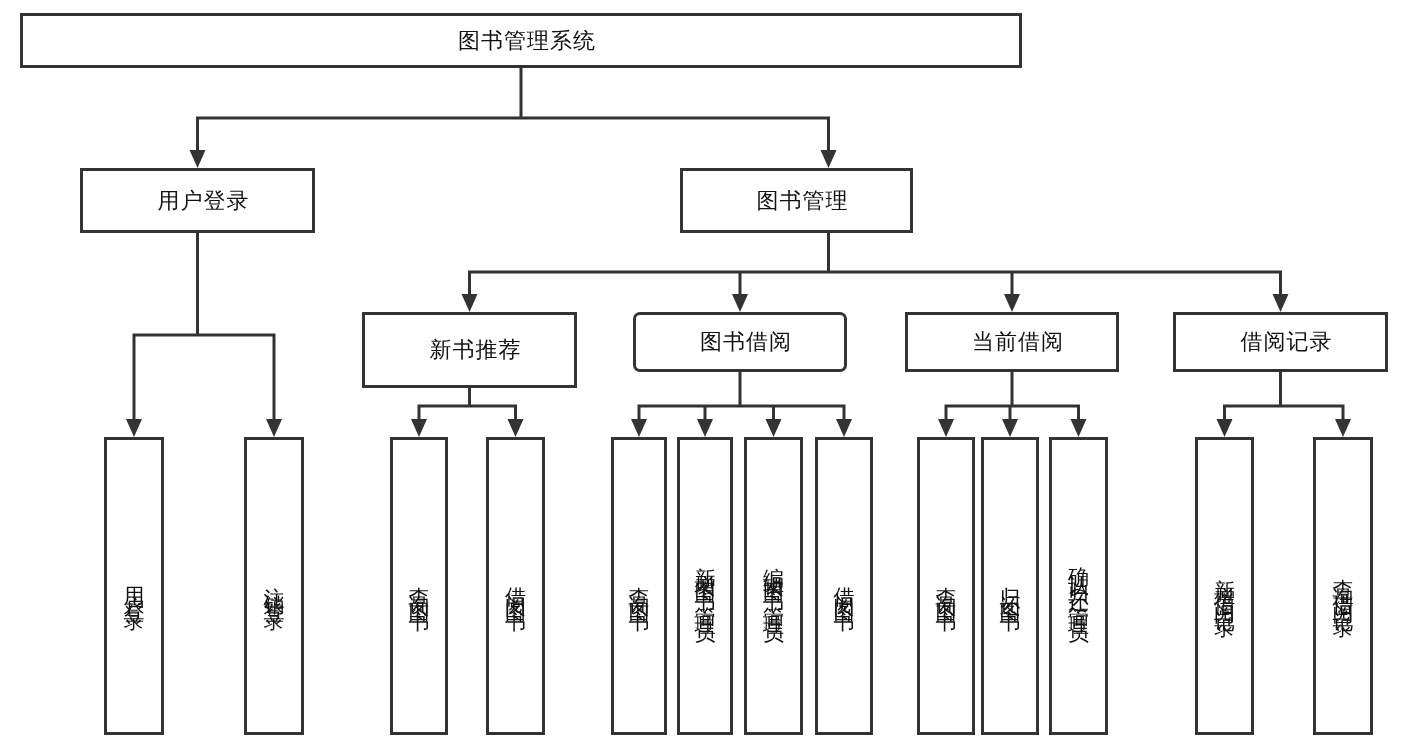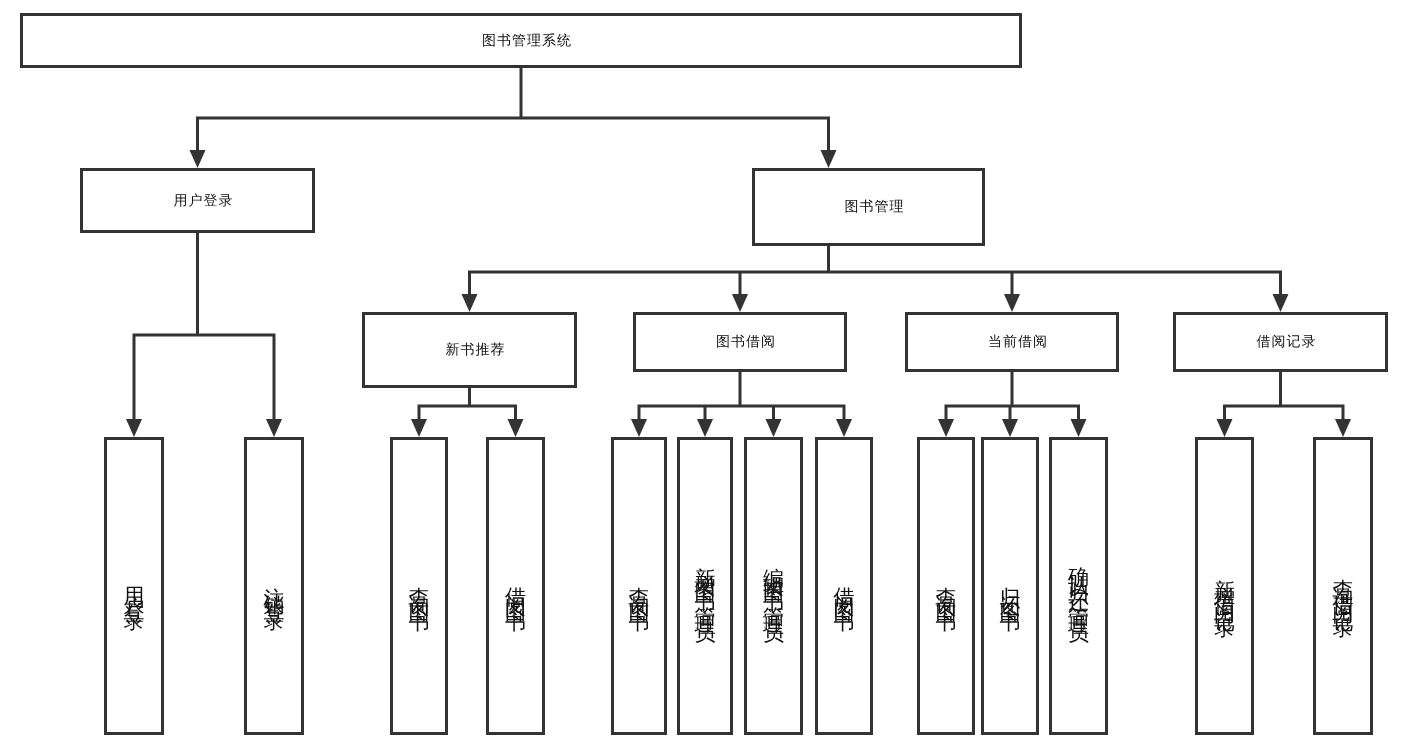--- a/index.html
+++ b/index.html
@@ -25,21 +25,21 @@
   }
   svg.edges polygon { fill: #333333; stroke: none; }
   .hbox {
     position: absolute;
     box-sizing: border-box;
     border: 3px solid #333333;
     background: #ffffff;
     display: flex;
     align-items: center;
     justify-content: center;
-    font-size: 14px;
+    font-size: 22px;
     letter-spacing: 1px;
     color: #111111;
     z-index: 2;
     padding-left: 12px;
   }
   .vbox {
     position: absolute;
     box-sizing: border-box;
     border: 3px solid #333333;
     background: #ffffff;
@@ -117,28 +117,28 @@
     </g>
   </svg>
 
   <div class="hbox" style="left:20px; top:13px; width:1002px; height:55px;">
     <span>图书管理系统</span>
   </div>
 
   <div class="hbox" style="left:80px; top:168px; width:235px; height:65px;">
     <span>用户登录</span>
   </div>
-  <div class="hbox" style="left:752px; top:168px; width:233px; height:78px;">
+  <div class="hbox" style="left:680px; top:168px; width:233px; height:65px;">
     <span>图书管理</span>
   </div>
 
   <div class="hbox" style="left:362px; top:312px; width:215px; height:76px;">
     <span>新书推荐</span>
   </div>
-  <div class="hbox" style="left:633px; top:312px; width:214px; height:60px;">
+  <div class="hbox" style="left:633px; top:312px; width:214px; height:60px;border-radius:7px;">
     <span>图书借阅</span>
   </div>
   <div class="hbox" style="left:905px; top:312px; width:214px; height:60px;align-items:center;">
     <span>当前借阅</span>
   </div>
   <div class="hbox" style="left:1173px; top:312px; width:215px; height:60px;">
     <span>借阅记录</span>
   </div>
 
   <div class="vbox" style="left:104px; width:60px;">

